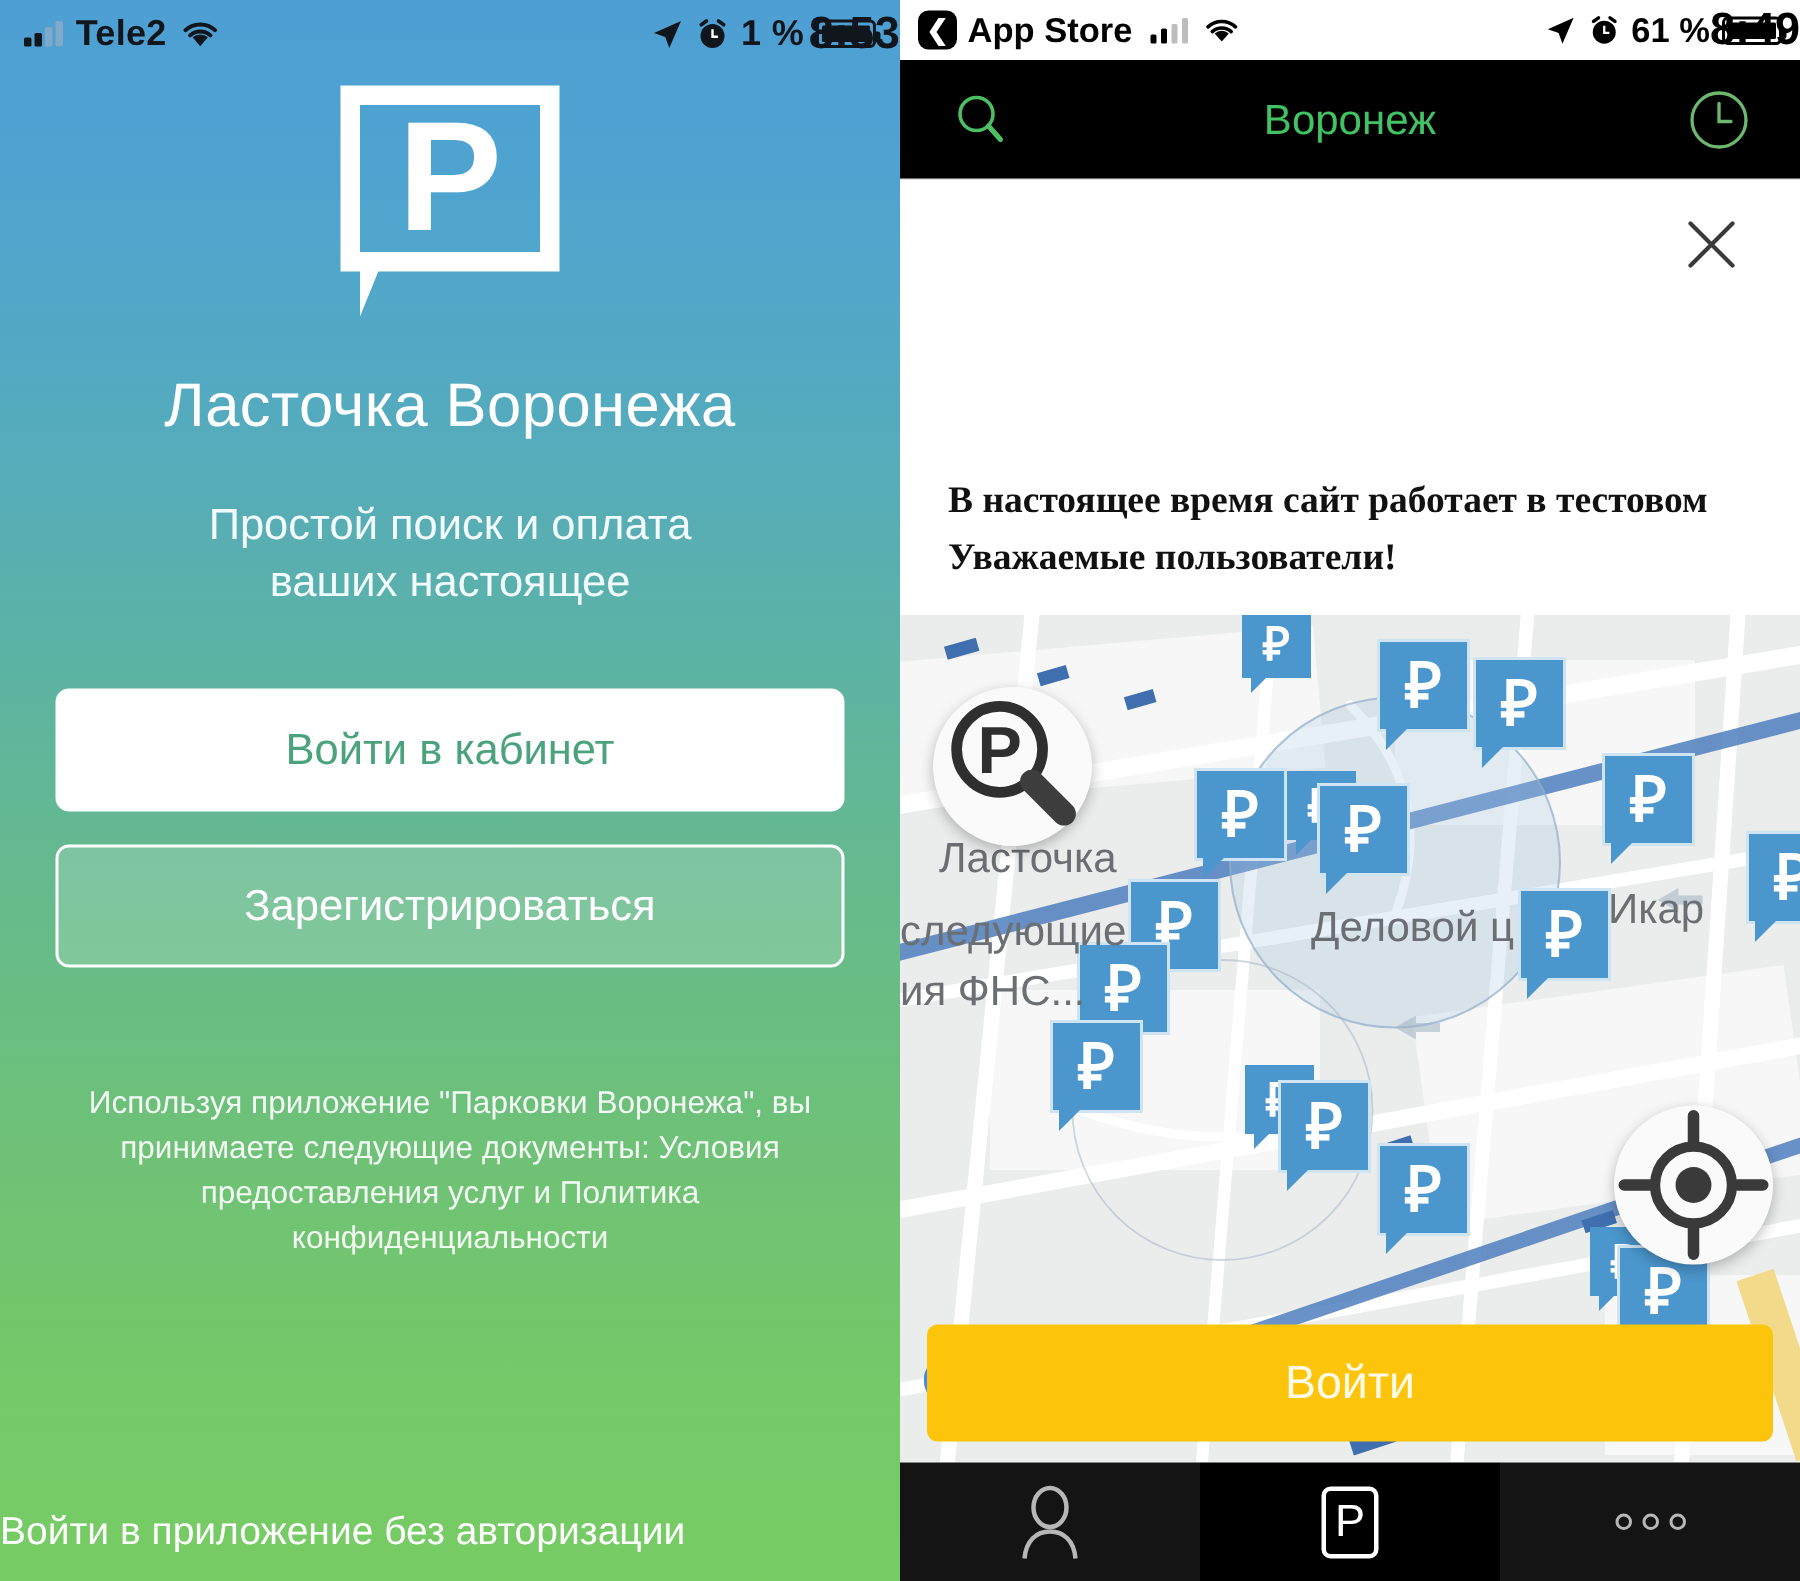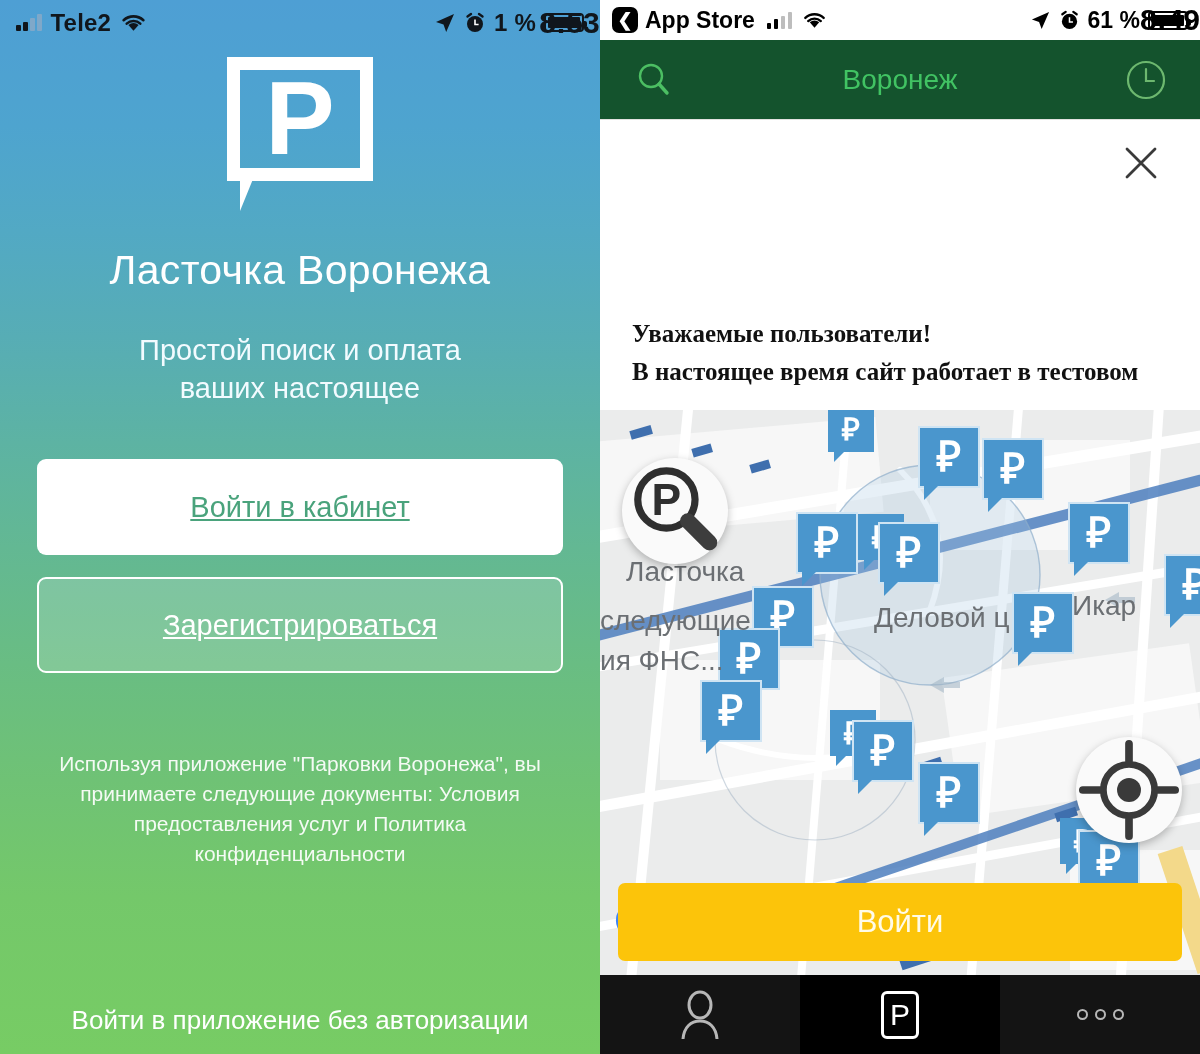--- a/index.html
+++ b/index.html
@@ -61,43 +61,43 @@
     margin-top:44px; text-align:center; color:#fff;
     font-size:41px; font-weight:400; letter-spacing:.3px;
   }
   .app-sub {
     margin-top:38px; text-align:center; color:#f2fbff;
     font-size:29px; font-weight:400; line-height:1.3;
   }
 
   .btns { margin-top:52px; padding:0 37px; display:flex;
           flex-direction:column; gap:22px; }
-  .btn { height:96px; border-radius:9px; display:flex; align-items:center;
-         justify-content:center; font-size:29px;text-decoration:underline; }
+  .btn { height:82px; border-radius:9px; display:flex; align-items:center;
+         justify-content:center; font-size:29px; }
   .btn-white { background:#fff; color:#4aa37c; }
   .btn-ghost { background:rgba(255,255,255,.17); border:2.5px solid #fff;
                color:#fff; }
 
   .legal { margin-top:76px; padding:0 40px; text-align:center;
            color:rgba(255,255,255,.92); font-size:21px; line-height:1.42; }
   .nologin { position:absolute; left:0; right:0; bottom:18px;
-             text-align:center; color:#fff; font-size:26px; }
+             text-align:left; color:#fff; font-size:26px; }
 
   
   .right { width:600px; height:1054px; position:relative;
            background:#fff; overflow:hidden; }
   .r-status { height:40px; background:#fff; color:#000;
               display:flex; align-items:center; padding:0 12px; font-size:23px;
               font-weight:600; position:relative; }
   .backchip { display:flex; align-items:center; gap:7px; }
   .backchip .sq { width:26px; height:26px; background:#000; border-radius:7px;
                   color:#fff; display:flex; align-items:center; justify-content:center;
                   font-size:18px; line-height:1; }
 
-  .navbar { height:80px; background:#14532d; display:flex; align-items:center;
+  .navbar { height:80px; background:#000000; display:flex; align-items:center;
             justify-content:space-between; padding:0 30px;
             border-bottom:1px solid #e2e2e0; }
   .navbar .title { color:#41c363; font-size:28px; }
   .icon-btn { width:48px; height:48px; display:flex; align-items:center;
               justify-content:center; }
 
   .notice { position:relative; height:290px; background:#fff; padding:0 32px; }
   .notice .x { position:absolute; right:38px; top:22px; width:42px; height:42px; }
   .notice .body { position:absolute; left:32px; right:32px; bottom:18px; }
   .notice p { font-family:"Liberation Serif", serif; font-weight:700;
@@ -267,22 +267,22 @@
       </div>
     </div>
 
     <div class="notice">
       <div class="x">
         <svg width="42" height="42" viewBox="0 0 42 42">
           <path d="M7 7 35 35M35 7 7 35" stroke="#3a3a3a" stroke-width="2.8" stroke-linecap="round"></path>
         </svg>
       </div>
       <div class="body">
+        <p>В настоящее время сайт работает в тестовом</p>
         <p>Уважаемые пользователи!</p>
-        <p>В настоящее время сайт работает в тестовом</p>
       </div>
     </div>
 
     <div class="map">
       <svg viewBox="0 0 600 565" preserveAspectRatio="none">
         <rect width="600" height="565" fill="#ebecec"></rect>
         <g fill="#f7f7f7">
           <rect x="-20" y="20" width="300" height="95" transform="rotate(-5 130 67)"></rect>
           <rect x="60" y="250" width="220" height="120"></rect>
           <rect x="330" y="30" width="200" height="110"></rect>

